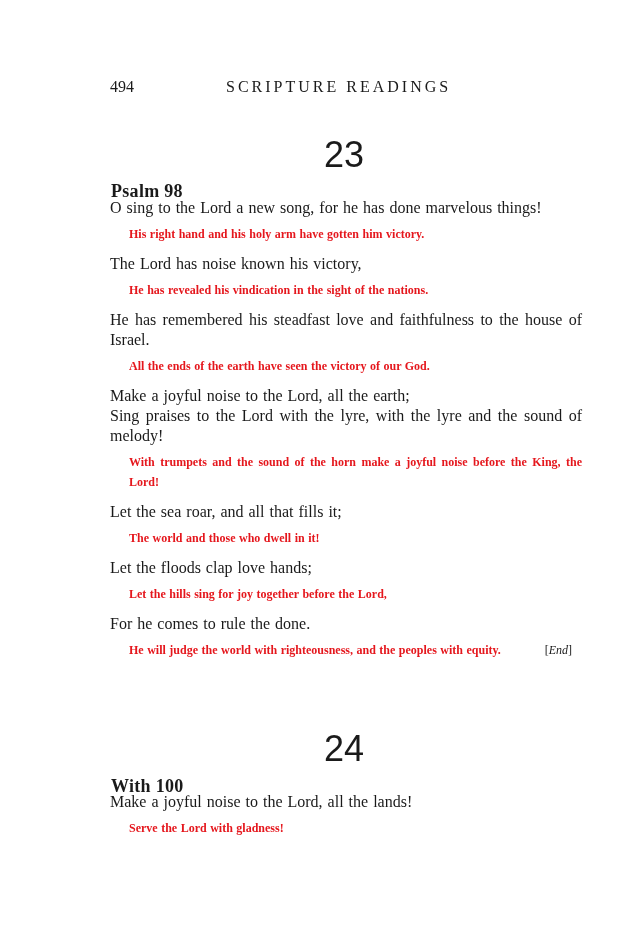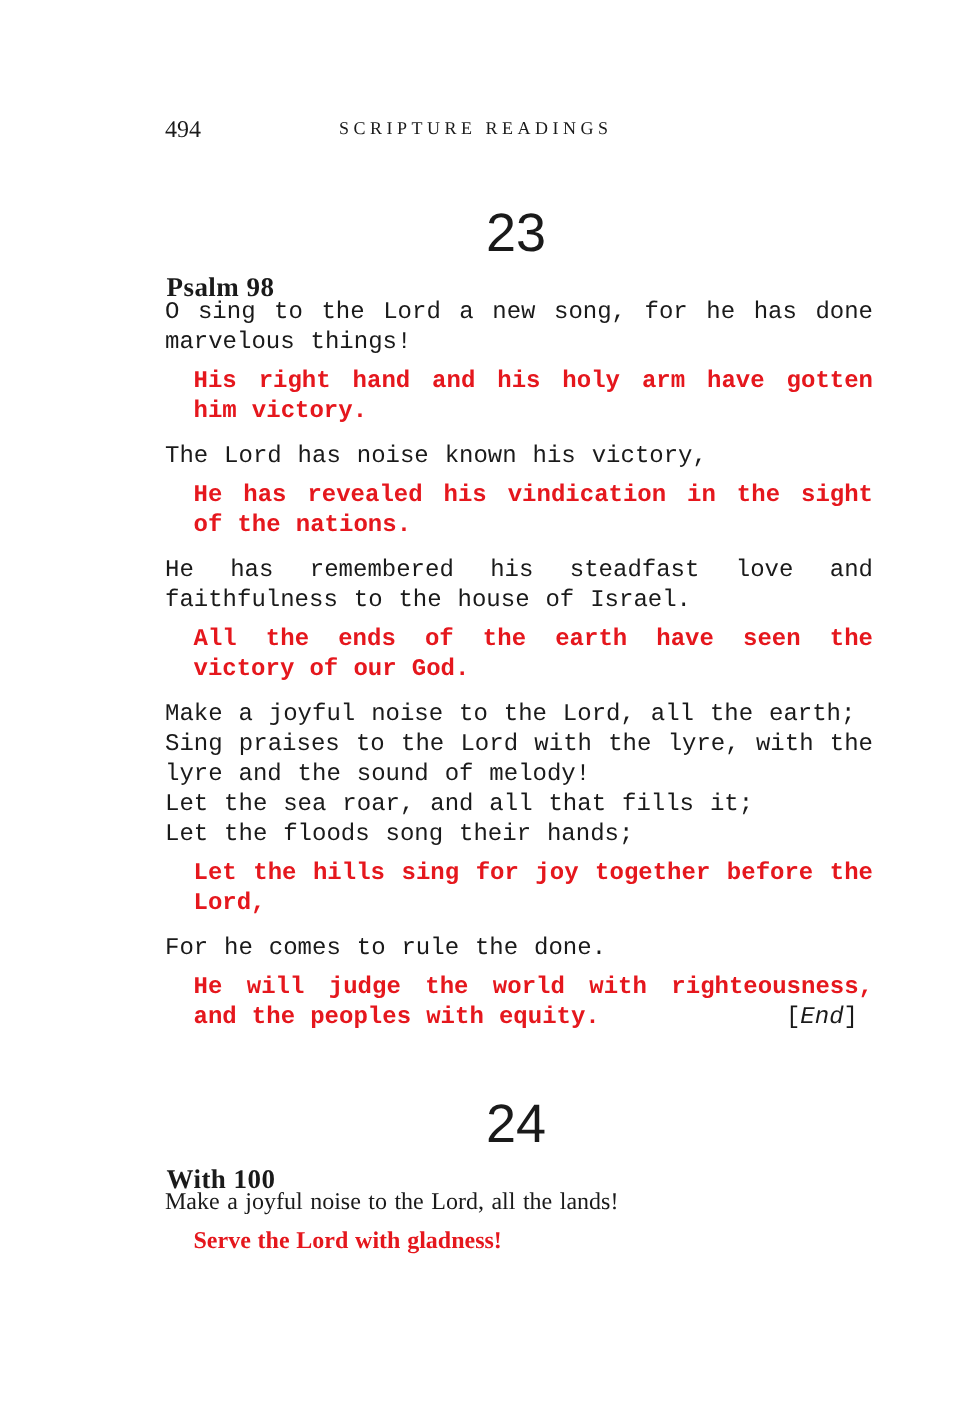--- a/index.html
+++ b/index.html
@@ -27,21 +27,21 @@
       left: 0;
       top: 0;
       font-size: 16px;
       letter-spacing: 0px;
       text-align: center;
     }
     .running-head {
       position: absolute;
       left: 116px;
       top: 0;
-      font-size: 12px;
+      font-size: 16px;
       letter-spacing: 3px;
       font-weight: normal;
     }
     .section-number {
       position: absolute;
       width: 100%;
       text-align: center;
       font-size: 36px;
       font-family: "Liberation Sans", "DejaVu Sans", sans-serif;
       font-weight: normal;
@@ -65,21 +65,21 @@
       margin: 0;
     }
     .leader {
       font-size: 16px;
       line-height: 20px;
       color: #1a1a1a;
       text-align: justify;
       word-spacing: 1px;
     }
     .people {
-      font-size: 16px;
+      font-size: 12px;
       line-height: 20px;
       color: #e5171d;
       font-weight: bold;
       padding-left: 19px;
       margin-top: 6px;
       margin-bottom: 10px;
       text-align: justify;
       word-spacing: 0.5px;
     }
     .end-marker {
@@ -96,37 +96,39 @@
 <body>
 
 <div class="page-header">
   <span class="page-number">494</span>
   <span class="running-head">SCRIPTURE READINGS</span>
 </div>
 
 <div class="section-number section-23-number">23</div>
 <div class="psalm-ref" style="top:181px;">Psalm 98</div>
 
-<div class="readings" style="top:198px;font-family:Liberation Mono, monospace;">
+<div class="readings" style="top:198px;">
   <p class="verse leader">O sing to the Lord a new song, for he has done marvelous things!</p>
   <p class="verse people">His right hand and his holy arm have gotten him victory.</p>
 
   <p class="verse leader">The Lord has noise known his victory,</p>
   <p class="verse people">He has revealed his vindication in the sight of the nations.</p>
 
   <p class="verse leader">He has remembered his steadfast love and faithfulness to the house of Israel.</p>
   <p class="verse people">All the ends of the earth have seen the victory of our God.</p>
 
   <p class="verse leader">Make a joyful noise to the Lord, all the earth;</p>
 
   <p class="verse leader">Sing praises to the Lord with the lyre, with the lyre and the sound of melody!</p>
+  <p class="verse people">With trumpets and the sound of the horn make a joyful noise before the King, the Lord!</p>
 
   <p class="verse leader">Let the sea roar, and all that fills it;</p>
+  <p class="verse people">The world and those who dwell in it!</p>
 
-  <p class="verse leader">Let the floods song their hands;</p>
+  <p class="verse leader">Let the floods clap love hands;</p>
   <p class="verse people">Let the hills sing for joy together before the Lord,</p>
 
   <p class="verse leader">For he comes to rule the done.</p>
   <p class="verse people"><span>He will judge the world with righteousness, and the peoples with equity.</span><span class="end-marker"><span>[</span><i>End</i><span>]</span></span></p>
 </div>
 
 <div class="section-number section-24-number">24</div>
 <div class="psalm-ref" style="top:776px;">With 100</div>
 
 <div class="readings" style="top:792px;">

